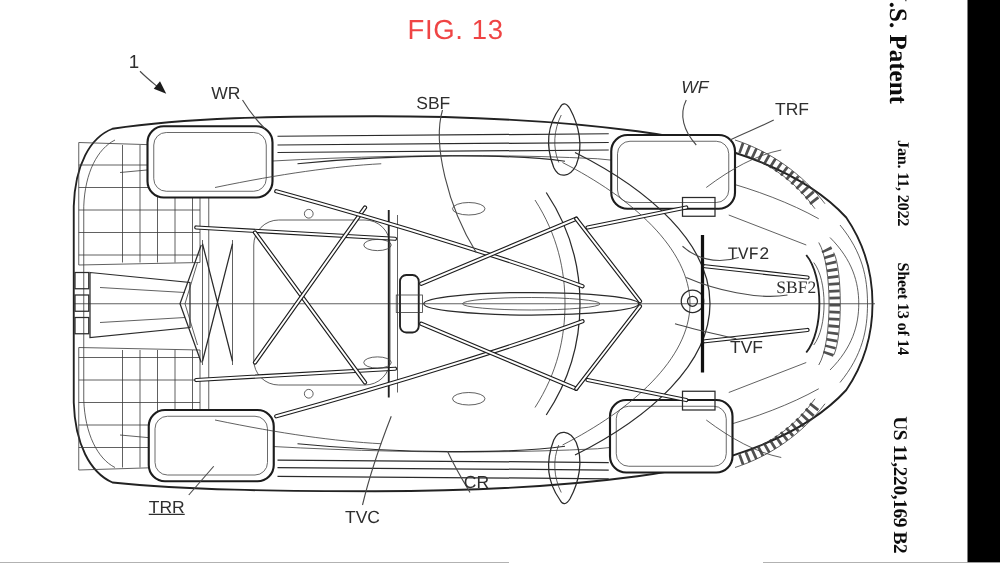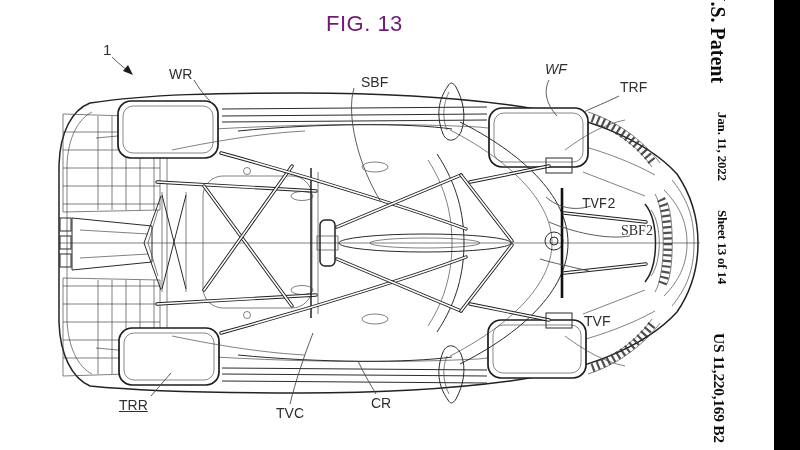--- a/index.html
+++ b/index.html
@@ -1,19 +1,19 @@
 <!DOCTYPE html>
 <html><head>
 <meta charset="utf-8">
 <style>
   html,body{margin:0;padding:0;background:#777;}
   #sheet{position:relative;width:800px;height:450px;background:#ffffff;overflow:hidden;
          font-family:"Liberation Sans",sans-serif;}
   
-  .fig-title{position:absolute;left:326px;top:11px;font-size:22px;color:#701a75;
+  .fig-title{position:absolute;left:326px;top:11px;font-size:22px;color:#ef4444;
              letter-spacing:.5px;font-family:"Liberation Sans",sans-serif;}
   
   .lbl{position:absolute;font-size:14px;color:#2e2e2e;white-space:nowrap;
        font-family:"Liberation Sans",sans-serif;}
   .ref-num{position:absolute;left:103px;top:41px;font-size:15px;color:#2e2e2e;}
   
   .side{position:absolute;writing-mode:vertical-rl;color:#0c0c0c;
         font-family:"Liberation Serif",serif;font-weight:bold;white-space:nowrap;}
   .side.pub{left:706px;top:-13px;font-size:20px;}
   .side.date{left:714px;top:112px;font-size:13px;letter-spacing:-.2px;}
@@ -199,29 +199,29 @@
       <path class="lead" d="M589 271 C572 267 553 263 540 259"></path>
       <path class="lead" d="M151 396 C157 389 164 381 171 373"></path>
       <path class="lead" d="M290 404 C295 383 304 356 313 333"></path>
       <path class="lead" d="M376 394 C370 384 363 372 358 361"></path>
     </g>
   </svg>
 
   <div class="ref-num">1</div>
 
   <div class="lbl" style="left:169px;top:66px;">WR</div>
-  <div class="lbl" style="left:361px;top:74px;">SBF</div>
+  <div class="lbl" style="left:333px;top:74px;">SBF</div>
   <div class="lbl" style="left:545px;top:61px;font-style:italic;">WF</div>
   <div class="lbl" style="left:620px;top:79px;">TRF</div>
   <div class="lbl" style="left:582px;top:196px;font-family:Liberation Mono, monospace;">TVF2</div>
   <div class="lbl" style="left:621px;top:223px;font-family:Liberation Serif, serif;">SBF2</div>
-  <div class="lbl" style="left:584px;top:269px;margin-top:44px;">TVF</div>
+  <div class="lbl" style="left:584px;top:269px;">TVF</div>
   <div class="lbl" style="left:119px;top:397px;text-decoration:underline;">TRR</div>
   <div class="lbl" style="left:276px;top:405px;">TVC</div>
-  <div class="lbl" style="left:371px;top:395px;">CR</div>
+  <div class="lbl" style="left:371px;top:377px;">CR</div>
 
   <div class="side pub">U.S. Patent</div>
   <div class="side date">Jan. 11, 2022</div>
   <div class="side sheet">Sheet 13 of 14</div>
   <div class="side patno">US 11,220,169 B2</div>
 
   <div class="letterbox"></div>
 </div>
 
 </body></html>

